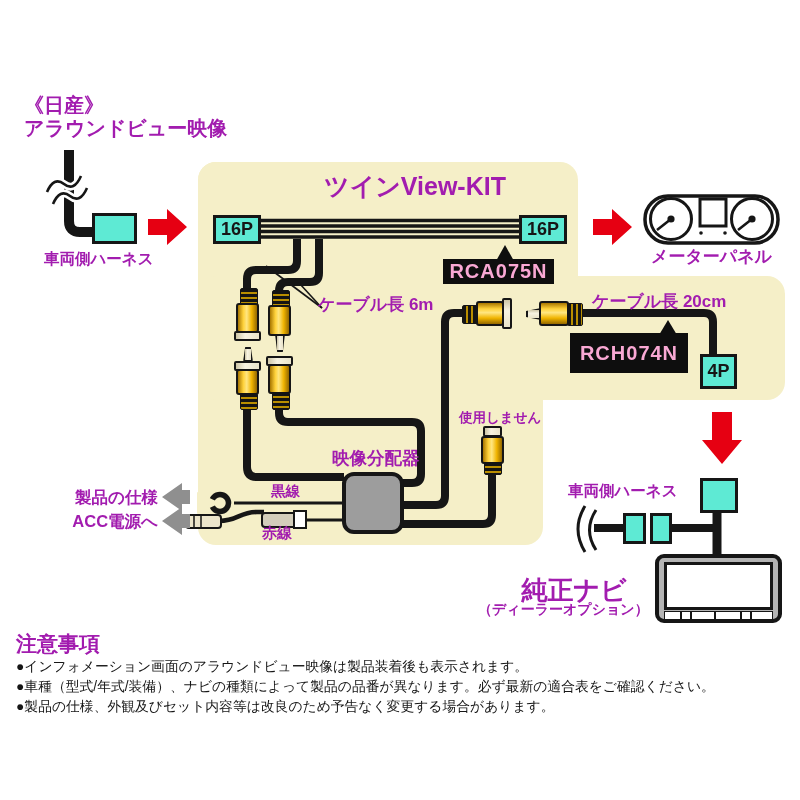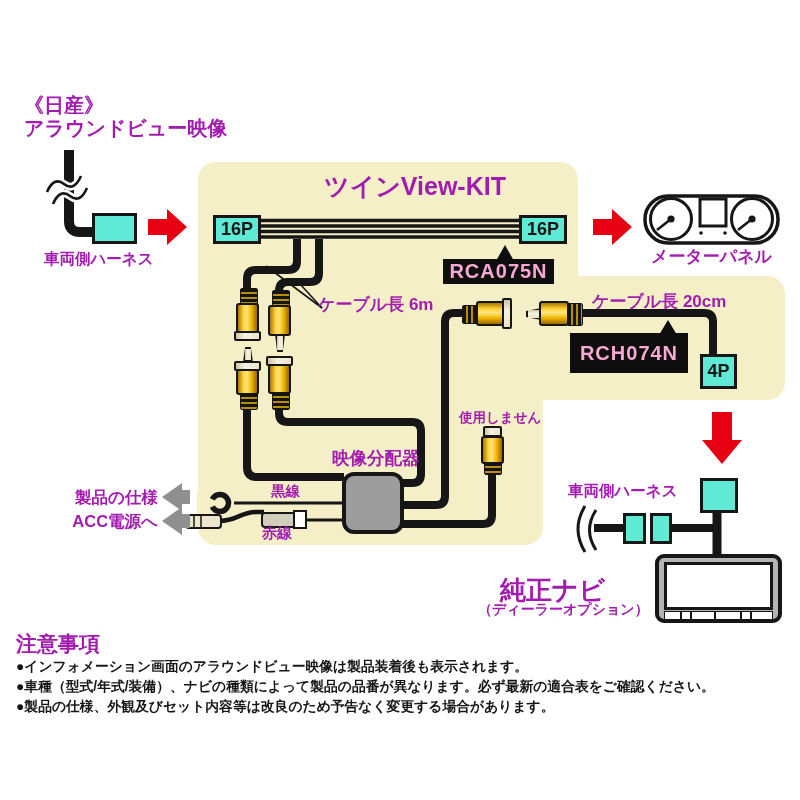--- a/index.html
+++ b/index.html
@@ -27,21 +27,21 @@
   .creamh{position:absolute;background:linear-gradient(180deg,#cdc5a6,#f7f3e2 40%,#e9e3c9);
          border:2px solid #161616;box-sizing:border-box;border-radius:2px;}
   .pin-dn{clip-path:polygon(0 0,100% 0,78% 100%,22% 100%);}
   .pin-up{clip-path:polygon(22% 0,78% 0,100% 100%,0 100%);}
   .pin-lf{clip-path:polygon(0 25%,100% 0,100% 100%,0 75%);}
   
   .navi{position:absolute;background:#b4b4b4;border:4px solid #161616;border-radius:9px;box-sizing:border-box;}
   .navi-screen{position:absolute;background:#ffffff;border:3px solid #161616;box-sizing:border-box;}
   .navi-strip{position:absolute;background:#161616;display:flex;gap:2px;padding:1px;box-sizing:border-box;}
   .navi-strip span{background:#ffffff;height:100%;display:block;}
-  .note{position:absolute;font-weight:bold;font-size:13.8px;white-space:nowrap;}
+  .note{position:absolute;font-weight:normal;font-size:13.8px;white-space:nowrap;}
 </style>
 </head>
 <body>
 
 <div id="stage">
 
   <div class="bg" style="left:198px;top:162px;width:345px;height:383px;"></div>
   <div class="bg" style="left:198px;top:162px;width:380px;height:238px;"></div>
   <div class="bg" style="left:198px;top:276px;width:587px;height:124px;"></div>
 
@@ -197,21 +197,21 @@
   <div class="navi" style="left:655px;top:554px;width:127px;height:69px;"></div>
   <div class="navi-screen" style="left:664px;top:562px;width:109px;height:48px;"></div>
   <div class="navi-strip" style="left:664px;top:611px;width:109px;height:9px;">
     <span style="width:15px;"></span>
       <span style="width:8px;"></span>
       <span style="width:22px;"></span>
     <span style="width:24px;"></span>
       <span style="width:8px;"></span>
       <span style="flex:1;"></span>
   </div>
-  <div class="lbl" style="left:500px;top:573px;width:148px;text-align:left;font-size:26px;">純正ナビ</div>
+  <div class="lbl" style="left:500px;top:573px;width:148px;text-align:center;font-size:26px;">純正ナビ</div>
   <div class="lbl" style="left:478px;top:601px;width:170px;text-align:right;font-size:14px;">（ディーラーオプション）</div>
 
   <div class="lbl" style="left:16px;top:630px;font-size:21px;">注意事項</div>
   <div class="note" style="left:16px;top:658px;">●インフォメーション画面のアラウンドビュー映像は製品装着後も表示されます。</div>
   <div class="note" style="left:16px;top:698px;">●製品の仕様、外観及びセット内容等は改良のため予告なく変更する場合があります。</div>
   <div class="note" style="left:16px;top:678px;">●車種（型式/年式/装備）、ナビの種類によって製品の品番が異なります。必ず最新の適合表をご確認ください。</div>
 
 </div>
 
 </body></html>

